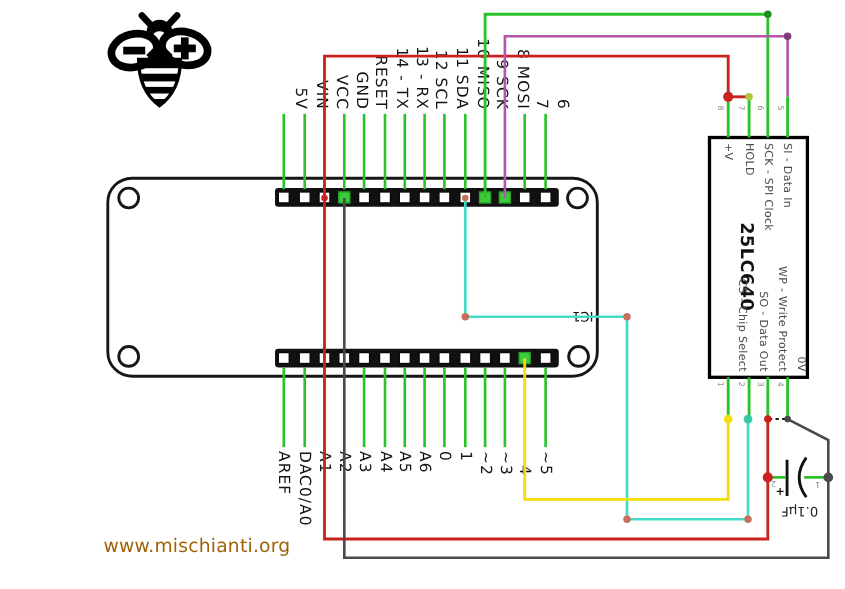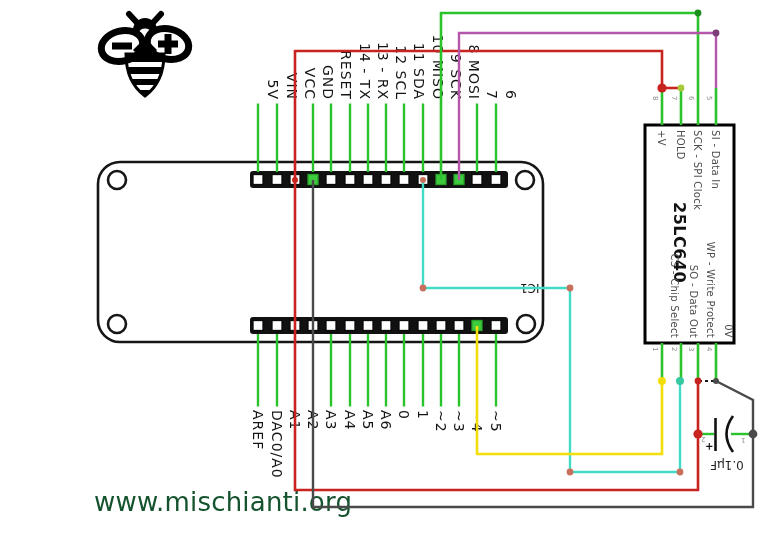--- a/index.html
+++ b/index.html
@@ -23,21 +23,21 @@
   .icnum.bot{transform-origin:0 0;}
   .ic-part{position:absolute;left:689px;top:202px;font-size:16px;font-weight:bold;color:#111;
            white-space:nowrap;transform:rotate(90deg);transform-origin:0 0;line-height:19px;letter-spacing:0.5px;}
   .ic-ref{position:absolute;left:520px;top:281px;font-size:12px;color:#111;white-space:nowrap;
           transform:rotate(180deg);}
   .cap-value{position:absolute;left:705px;top:458px;width:44px;text-align:center;font-size:12px;
              color:#222;transform:rotate(180deg);white-space:nowrap;}
   .cap-tiny{position:absolute;font-size:7px;color:#8a8a8a;transform:rotate(180deg);white-space:nowrap;}
   .cap-plus{position:absolute;left:705px;top:441px;font-size:10px;font-weight:bold;color:#111;
             transform:rotate(180deg);}
-  .site-url{position:absolute;left:94px;top:487px;font-size:26px;color:#14532d;letter-spacing:0.2px;text-align:right;}
+  .site-url{position:absolute;left:94px;top:487px;font-size:17px;color:#a16207;letter-spacing:0.2px;text-align:right;}
 </style>
 </head>
 <body>
 
 <div class="canvas">
 
   <svg id="base-layer" width="768" height="535" viewBox="0 0 768 535">
 
     <g transform="translate(100,6)">
       <line x1="40" y1="20" x2="29" y2="8" stroke="#000" stroke-width="6" stroke-linecap="round"></line>

